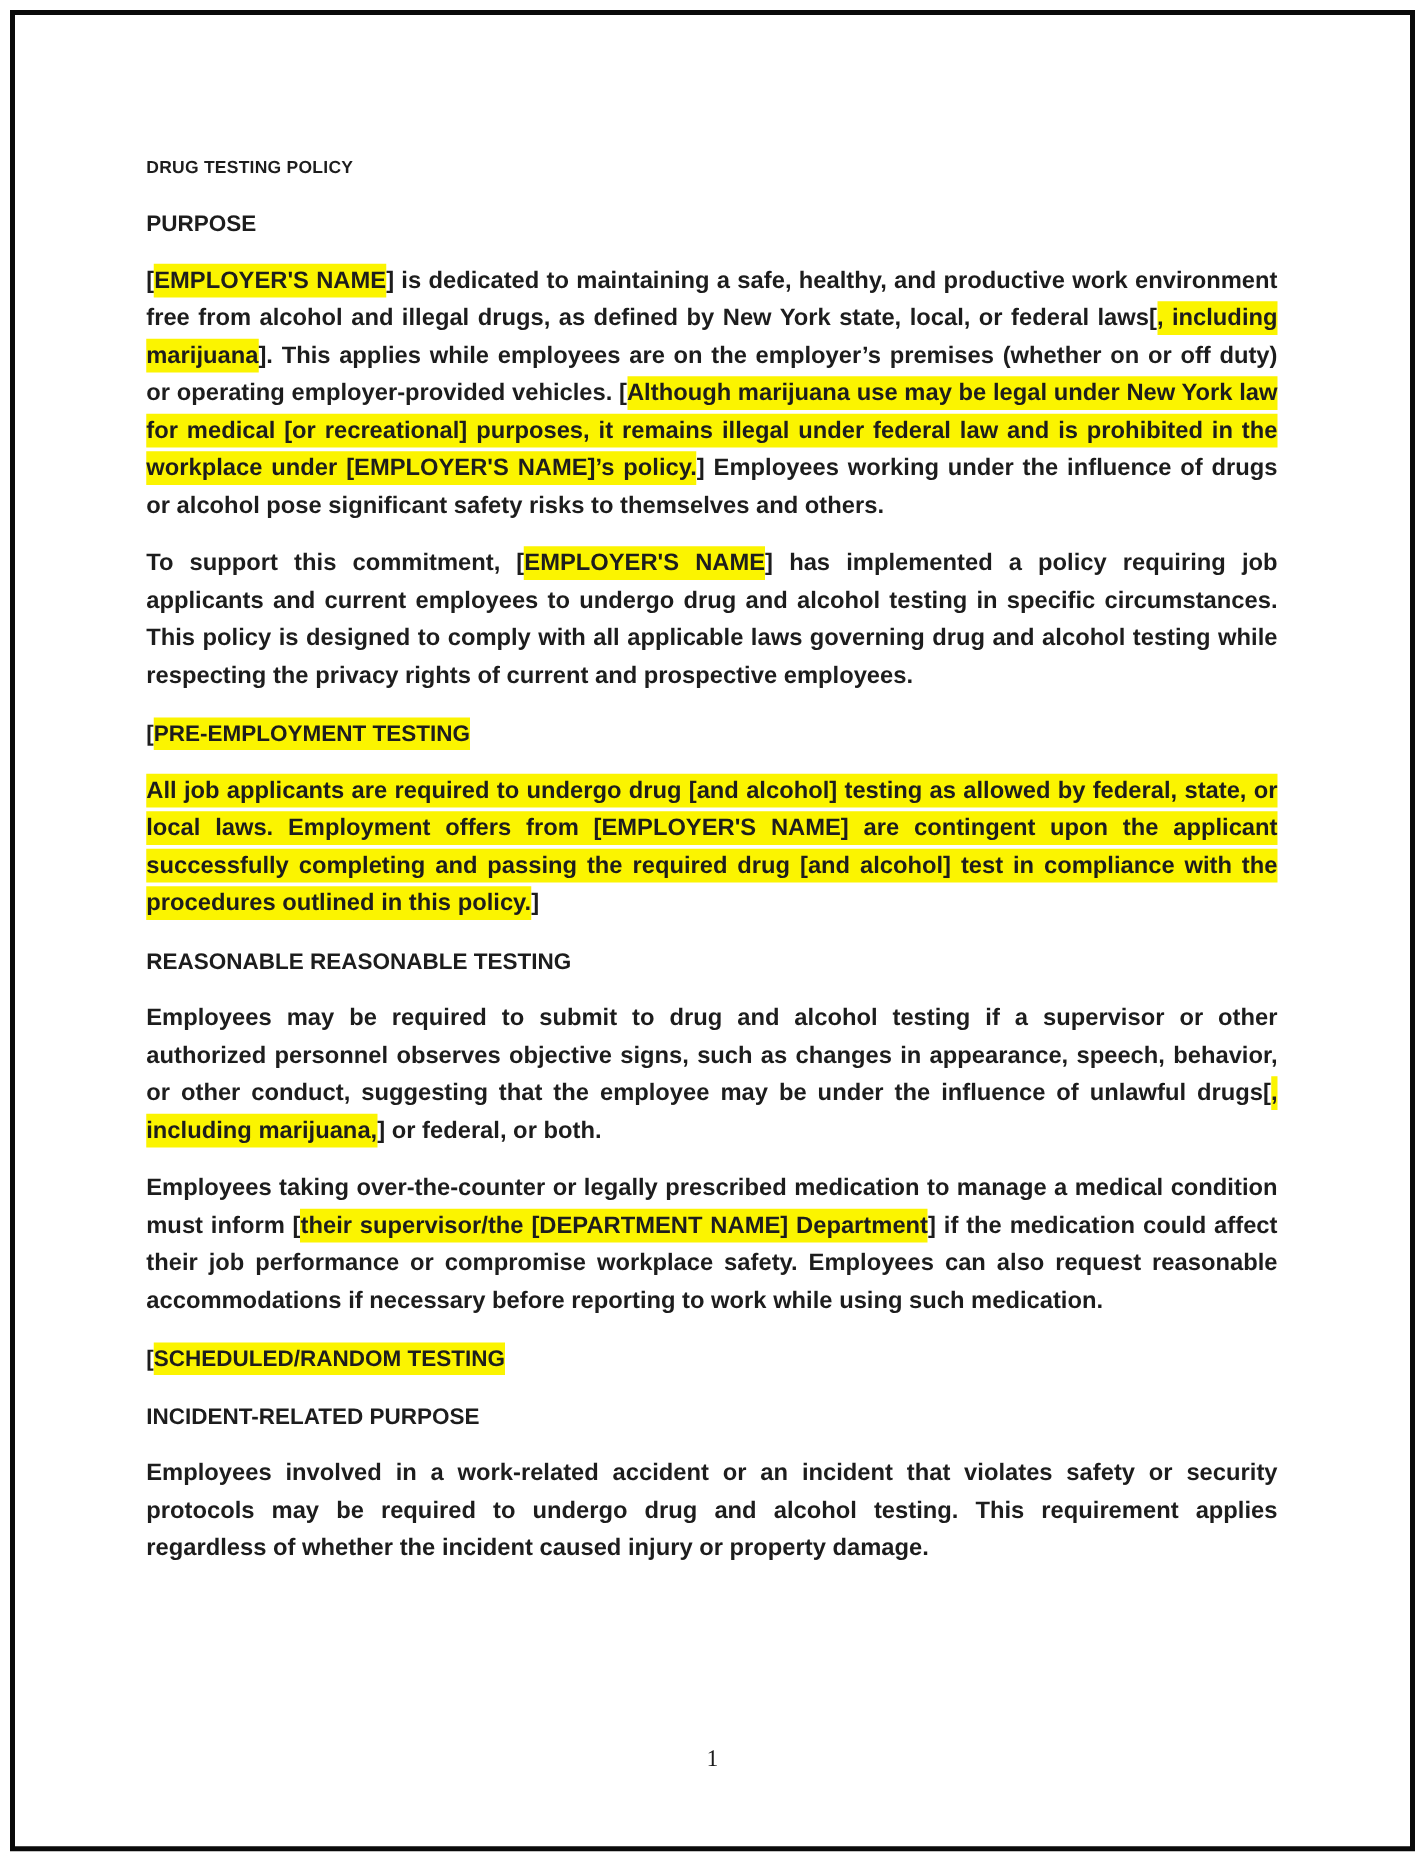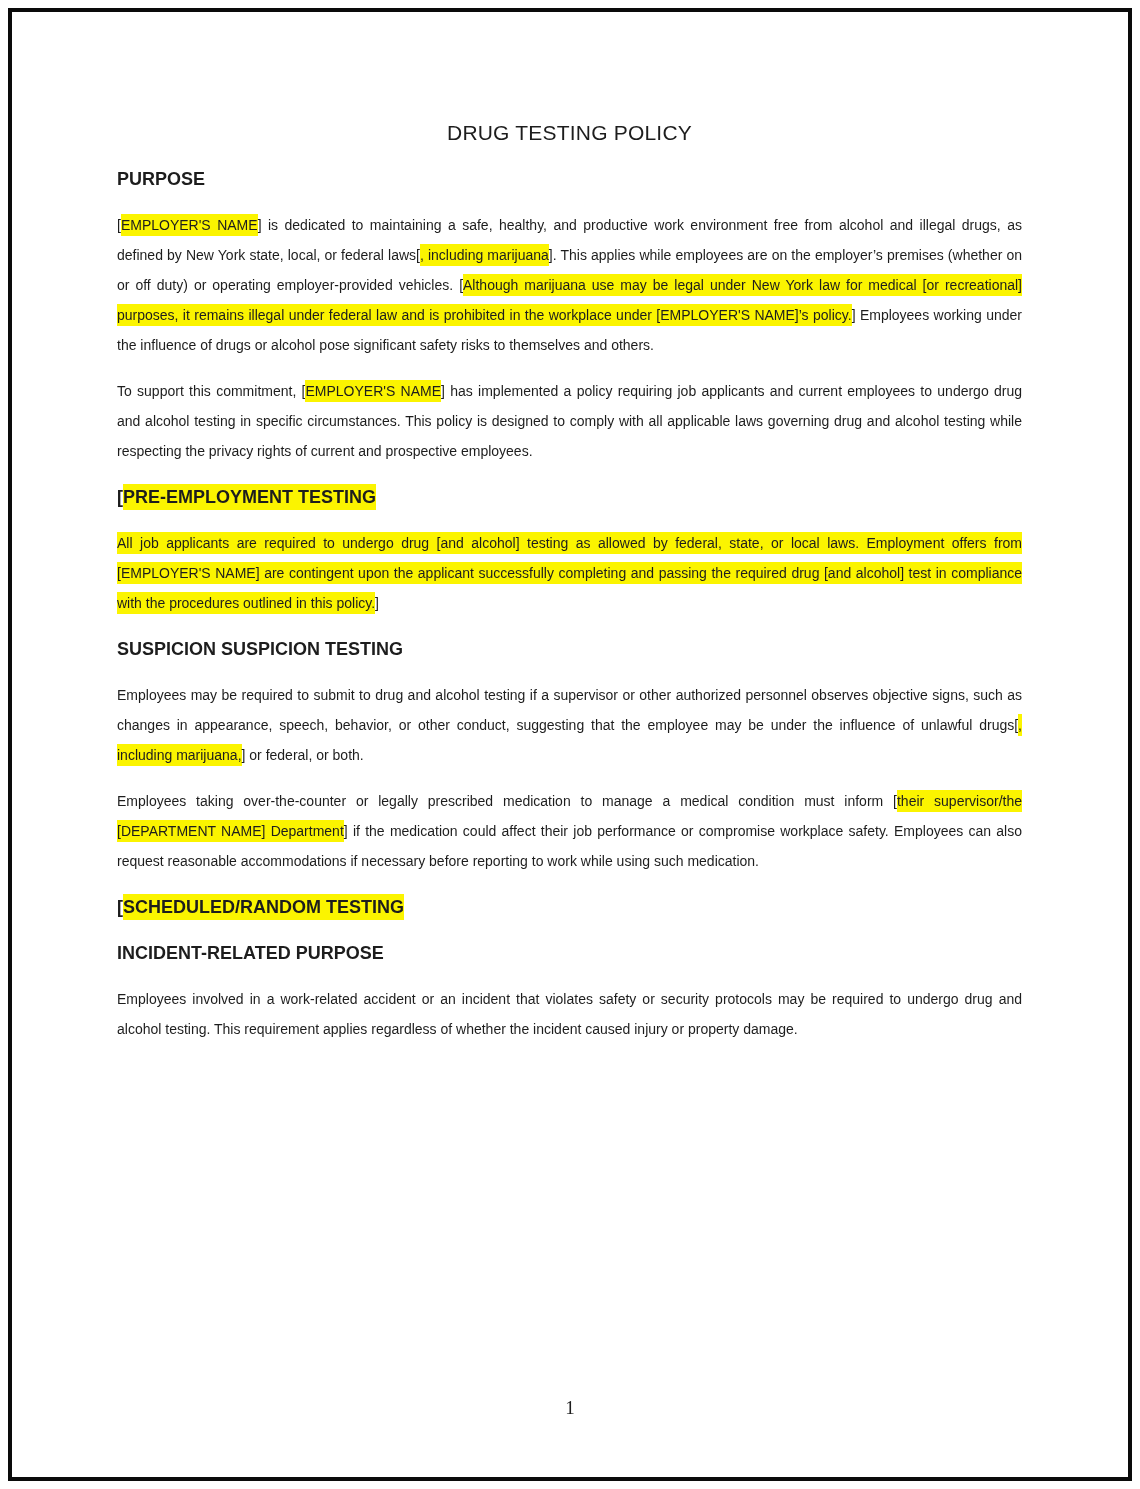--- a/index.html
+++ b/index.html
@@ -11,29 +11,29 @@
     -webkit-font-smoothing:antialiased;
   }
   .sheet{position:absolute;inset:0;background:#ffffff;}
   .frame{position:absolute;inset:8px;border:4px solid #0a0a0a;}
   .content{
     position:absolute;left:117px;right:118px;top:0;
     padding-top:118px;
     color:var(--ink,#1d1d1d);
   }
   h1.title{
-    font-size:21px;line-height:30px;font-weight:400;
-    text-align:center;margin:0 0 16px 0;letter-spacing:.2px;
+    font-size:14px;line-height:30px;font-weight:700;
+    margin:0 0 16px 0;letter-spacing:.2px;
   }
   h2.heading{
     font-size:18px;line-height:30px;font-weight:700;
     margin:0 0 16px 0;text-align:left;
   }
   p.para{
-    font-size:14px;line-height:30px;font-weight:400;
+    font-size:19px;line-height:30px;font-weight:700;
     margin:0 0 16px 0;text-align:justify;
   }
   .hl{
     background:var(--hl,#fbf400);
     padding:3px 0;
     -webkit-box-decoration-break:clone;
     box-decoration-break:clone;
   }
   .pageno{
     position:absolute;left:0;right:0;bottom:66px;
@@ -49,21 +49,21 @@
   <div class="frame"></div>
 
   <div class="content">
     <h1 class="title">DRUG TESTING POLICY</h1>
     <div id="doc-blocks">
         <h2 class="heading"><span>PURPOSE</span></h2>
         <p class="para"><span>[</span><span class="hl">EMPLOYER'S NAME</span><span>] is dedicated to maintaining a safe, healthy, and productive work environment free from alcohol and illegal drugs, as defined by New York state, local, or federal laws[</span><span class="hl">, including marijuana</span><span>]. This applies while employees are on the employer’s premises (whether on or off duty) or operating employer-provided vehicles. [</span><span class="hl">Although marijuana use may be legal under New York law for medical [or recreational] purposes, it remains illegal under federal law and is prohibited in the workplace under [EMPLOYER'S NAME]’s policy.</span><span>] Employees working under the influence of drugs or alcohol pose significant safety risks to themselves and others.</span></p>
         <p class="para"><span>To support this commitment, [</span><span class="hl">EMPLOYER'S NAME</span><span>] has implemented a policy requiring job applicants and current employees to undergo drug and alcohol testing in specific circumstances. This policy is designed to comply with all applicable laws governing drug and alcohol testing while respecting the privacy rights of current and prospective employees.</span></p>
         <h2 class="heading"><span>[</span><span class="hl">PRE-EMPLOYMENT TESTING</span></h2>
         <p class="para"><span class="hl">All job applicants are required to undergo drug [and alcohol] testing as allowed by federal, state, or local laws. Employment offers from [EMPLOYER'S NAME] are contingent upon the applicant successfully completing and passing the required drug [and alcohol] test in compliance with the procedures outlined in this policy.</span><span>]</span></p>
-        <h2 class="heading"><span>SUSPICION SUSPICION TESTING</span></h2>
+        <h2 class="heading"><span>REASONABLE REASONABLE TESTING</span></h2>
         <p class="para"><span>Employees may be required to submit to drug and alcohol testing if a supervisor or other authorized personnel observes objective signs, such as changes in appearance, speech, behavior, or other conduct, suggesting that the employee may be under the influence of unlawful drugs[</span><span class="hl">, including marijuana,</span><span>] or federal, or both.</span></p>
         <p class="para"><span>Employees taking over-the-counter or legally prescribed medication to manage a medical condition must inform [</span><span class="hl">their supervisor/the [DEPARTMENT NAME] Department</span><span>] if the medication could affect their job performance or compromise workplace safety. Employees can also request reasonable accommodations if necessary before reporting to work while using such medication.</span></p>
         <h2 class="heading"><span>[</span><span class="hl">SCHEDULED/RANDOM TESTING</span></h2>
         <h2 class="heading"><span>INCIDENT-RELATED PURPOSE</span></h2>
         <p class="para"><span>Employees involved in a work-related accident or an incident that violates safety or security protocols may be required to undergo drug and alcohol testing. This requirement applies regardless of whether the incident caused injury or property damage.</span></p>
       </div>
   </div>
 
   <div class="pageno">
     <span>1</span>

